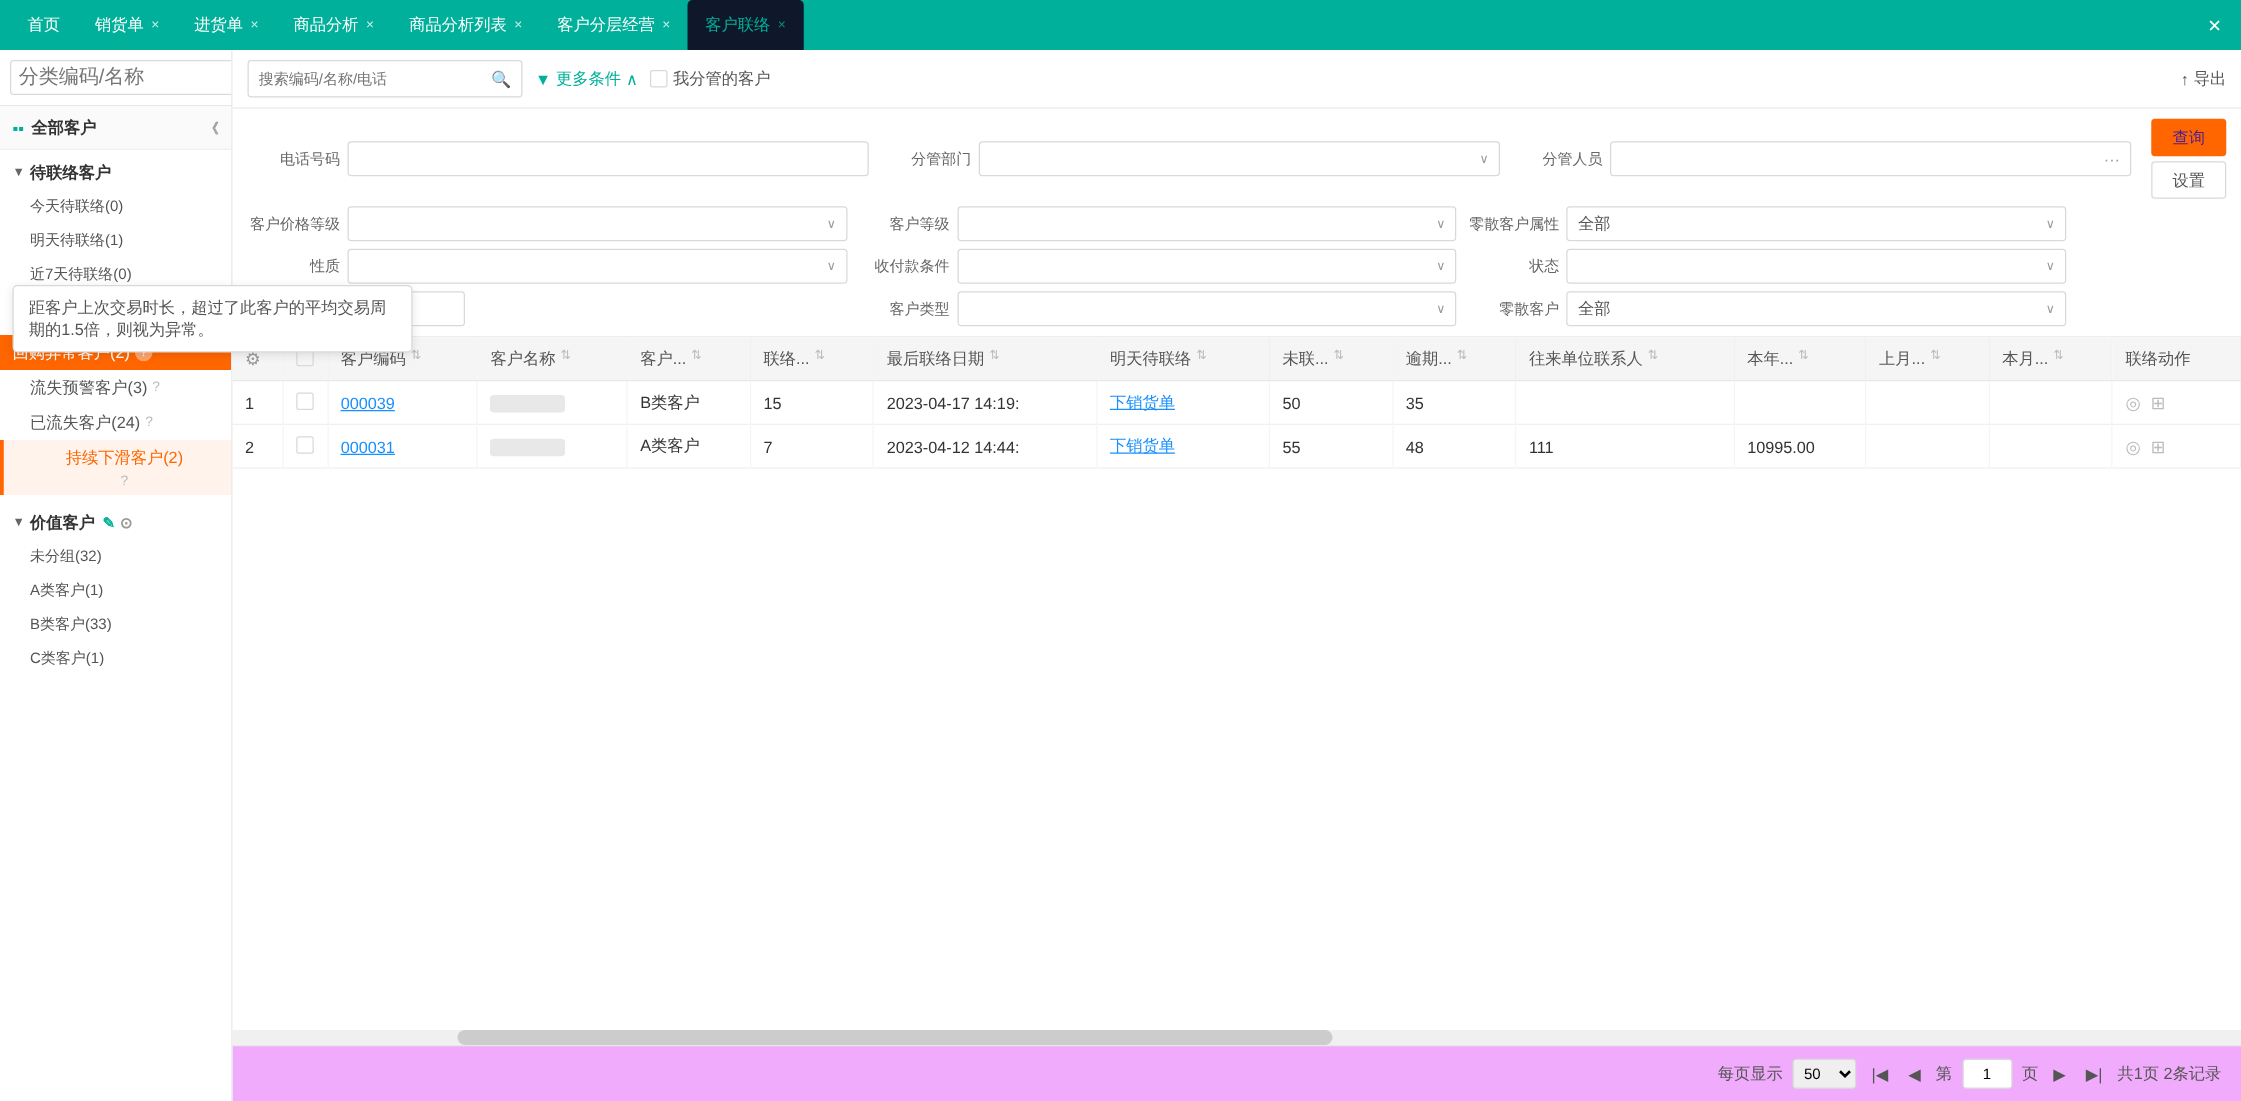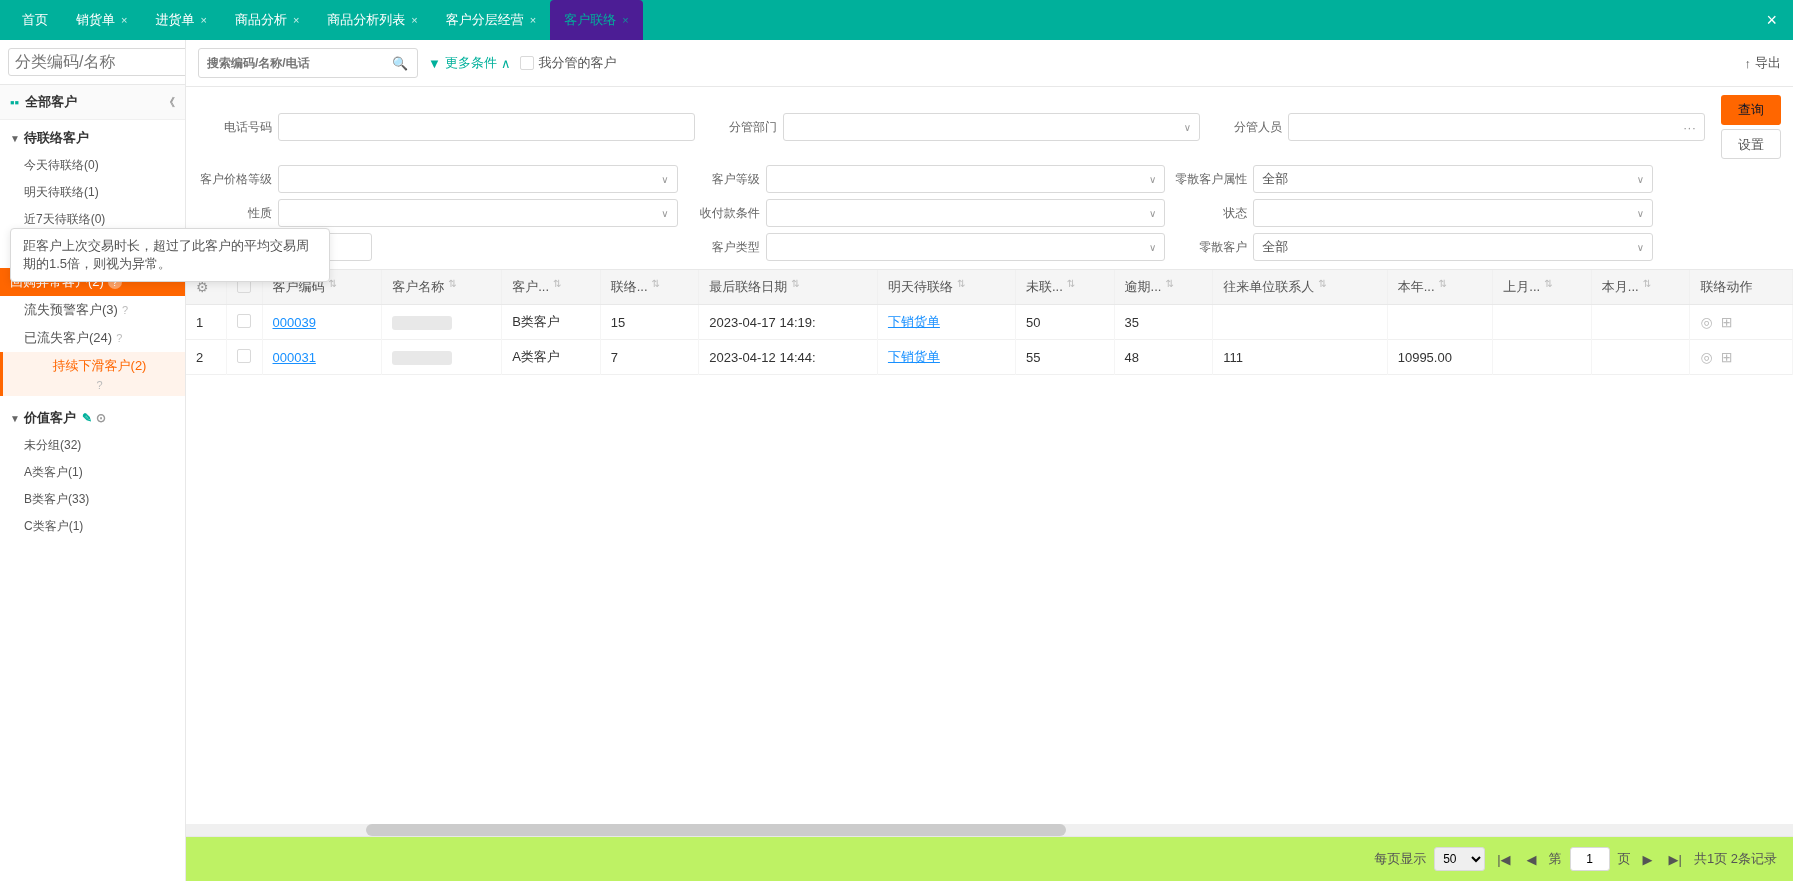--- a/index.html
+++ b/index.html
@@ -7,21 +7,21 @@
 
     
     .top-nav {
       display: flex; align-items: center; background: #00b09b; height: 40px; padding: 0 8px;
       color: white; position: relative;
     }
     .top-nav-item {
       padding: 0 14px; height: 40px; display: flex; align-items: center; cursor: pointer;
       font-size: 13px; color: white; white-space: nowrap; position: relative;
     }
-    .top-nav-item.active { background: #4c1d95; color: #00b09b; border-radius: 4px 4px 0 0; }
+    .top-nav-item.active { background: #0f172a; color: #00b09b; border-radius: 4px 4px 0 0; }
     .top-nav-item .close-x { margin-left: 6px; font-size: 11px; opacity: 0.8; }
     .top-nav-close-all { margin-left: auto; font-size: 18px; color: white; cursor: pointer; padding: 0 8px; }
 
     
     .main-layout { display: flex; height: calc(881px - 40px); }
 
     
     .sidebar {
       width: 186px; min-width: 186px; background: white; border-right: 1px solid #e8e8e8;
       display: flex; flex-direction: column; overflow: hidden;
@@ -90,21 +90,21 @@
       display: flex; align-items: center; flex: 1; min-width: 0;
     }
     .filter-label { color: #666; font-size: 12px; white-space: nowrap; min-width: 80px; text-align: right; padding-right: 6px; }
     .filter-input {
       flex: 1; border: 1px solid #d9d9d9; border-radius: 3px; padding: 4px 8px;
       height: 28px; font-size: 12px; outline: none; display: flex; align-items: center;
       justify-content: space-between; cursor: pointer; background: white; color: #555;
     }
     .filter-input .arrow { color: #999; font-size: 10px; }
     .btn-query {
-      background: #ff6600; color: #0f172a; border: none; border-radius: 3px;
+      background: #ff6600; color: #4c1d95; border: none; border-radius: 3px;
       padding: 6px 16px; cursor: pointer; font-size: 13px; height: 30px;
     }
     .btn-settings {
       background: white; color: #555; border: 1px solid #d9d9d9; border-radius: 3px;
       padding: 6px 16px; cursor: pointer; font-size: 13px; height: 30px;
     }
     .filter-actions { display: flex; flex-direction: column; gap: 4px; padding-left: 8px; }
 
     
     .table-container { flex: 1; overflow: auto; background: white; margin: 0; }
@@ -119,21 +119,21 @@
     thead th .sort-icon { color: #bbb; font-size: 10px; cursor: pointer; }
     tbody tr { border-bottom: 1px solid #f0f0f0; }
     tbody td { padding: 8px 10px; border-right: 1px solid #f5f5f5; color: #333; white-space: nowrap; }
     .link-text { color: #1890ff; text-decoration: underline; cursor: pointer; }
     .action-icons { display: flex; gap: 8px; }
     .action-icon { color: #bbb; cursor: pointer; font-size: 14px; }
 
     
     .pagination {
       display: flex; align-items: center; justify-content: flex-end;
-      padding: 10px 16px; background: #bef264; border-top: 1px solid #e8e8e8;
+      padding: 10px 16px; background: #f0abfc; border-top: 1px solid #e8e8e8;
       gap: 8px; font-size: 12px; color: #555;
     }
     .page-input {
       border: 1px solid #d9d9d9; border-radius: 3px; padding: 2px 6px;
       width: 40px; text-align: center; font-size: 12px; height: 24px; outline: none;
     }
     .page-size-select {
       border: 1px solid #d9d9d9; border-radius: 3px; padding: 2px 4px;
       font-size: 12px; height: 24px; outline: none; cursor: pointer;
     }
@@ -255,21 +255,21 @@
         <div class="sidebar-item">B类客户(33)</div>
         <div class="sidebar-item">C类客户(1)</div>
       </div>
     </div>
   </div>
 
   <div class="content-area">
 
     <div class="filter-bar">
       <div class="filter-search">
-        <input type="text" style="border: none; outline: none; flex: 1 1 0%; font-size: 12px; font-weight: bold;" placeholder="搜索编码/名称/电话">
+        <input type="text" style="border: none; outline: none; flex: 1 1 0%; font-size: 12px;" placeholder="搜索编码/名称/电话">
         <span style="color:#999;cursor:pointer;">🔍</span>
       </div>
       <div class="filter-more">
         <span>▼</span>
         <span>更多条件</span>
         <span>∧</span>
       </div>
       <div class="filter-checkbox">
         <div class="checkbox-custom"></div>
         <span>我分管的客户</span>

